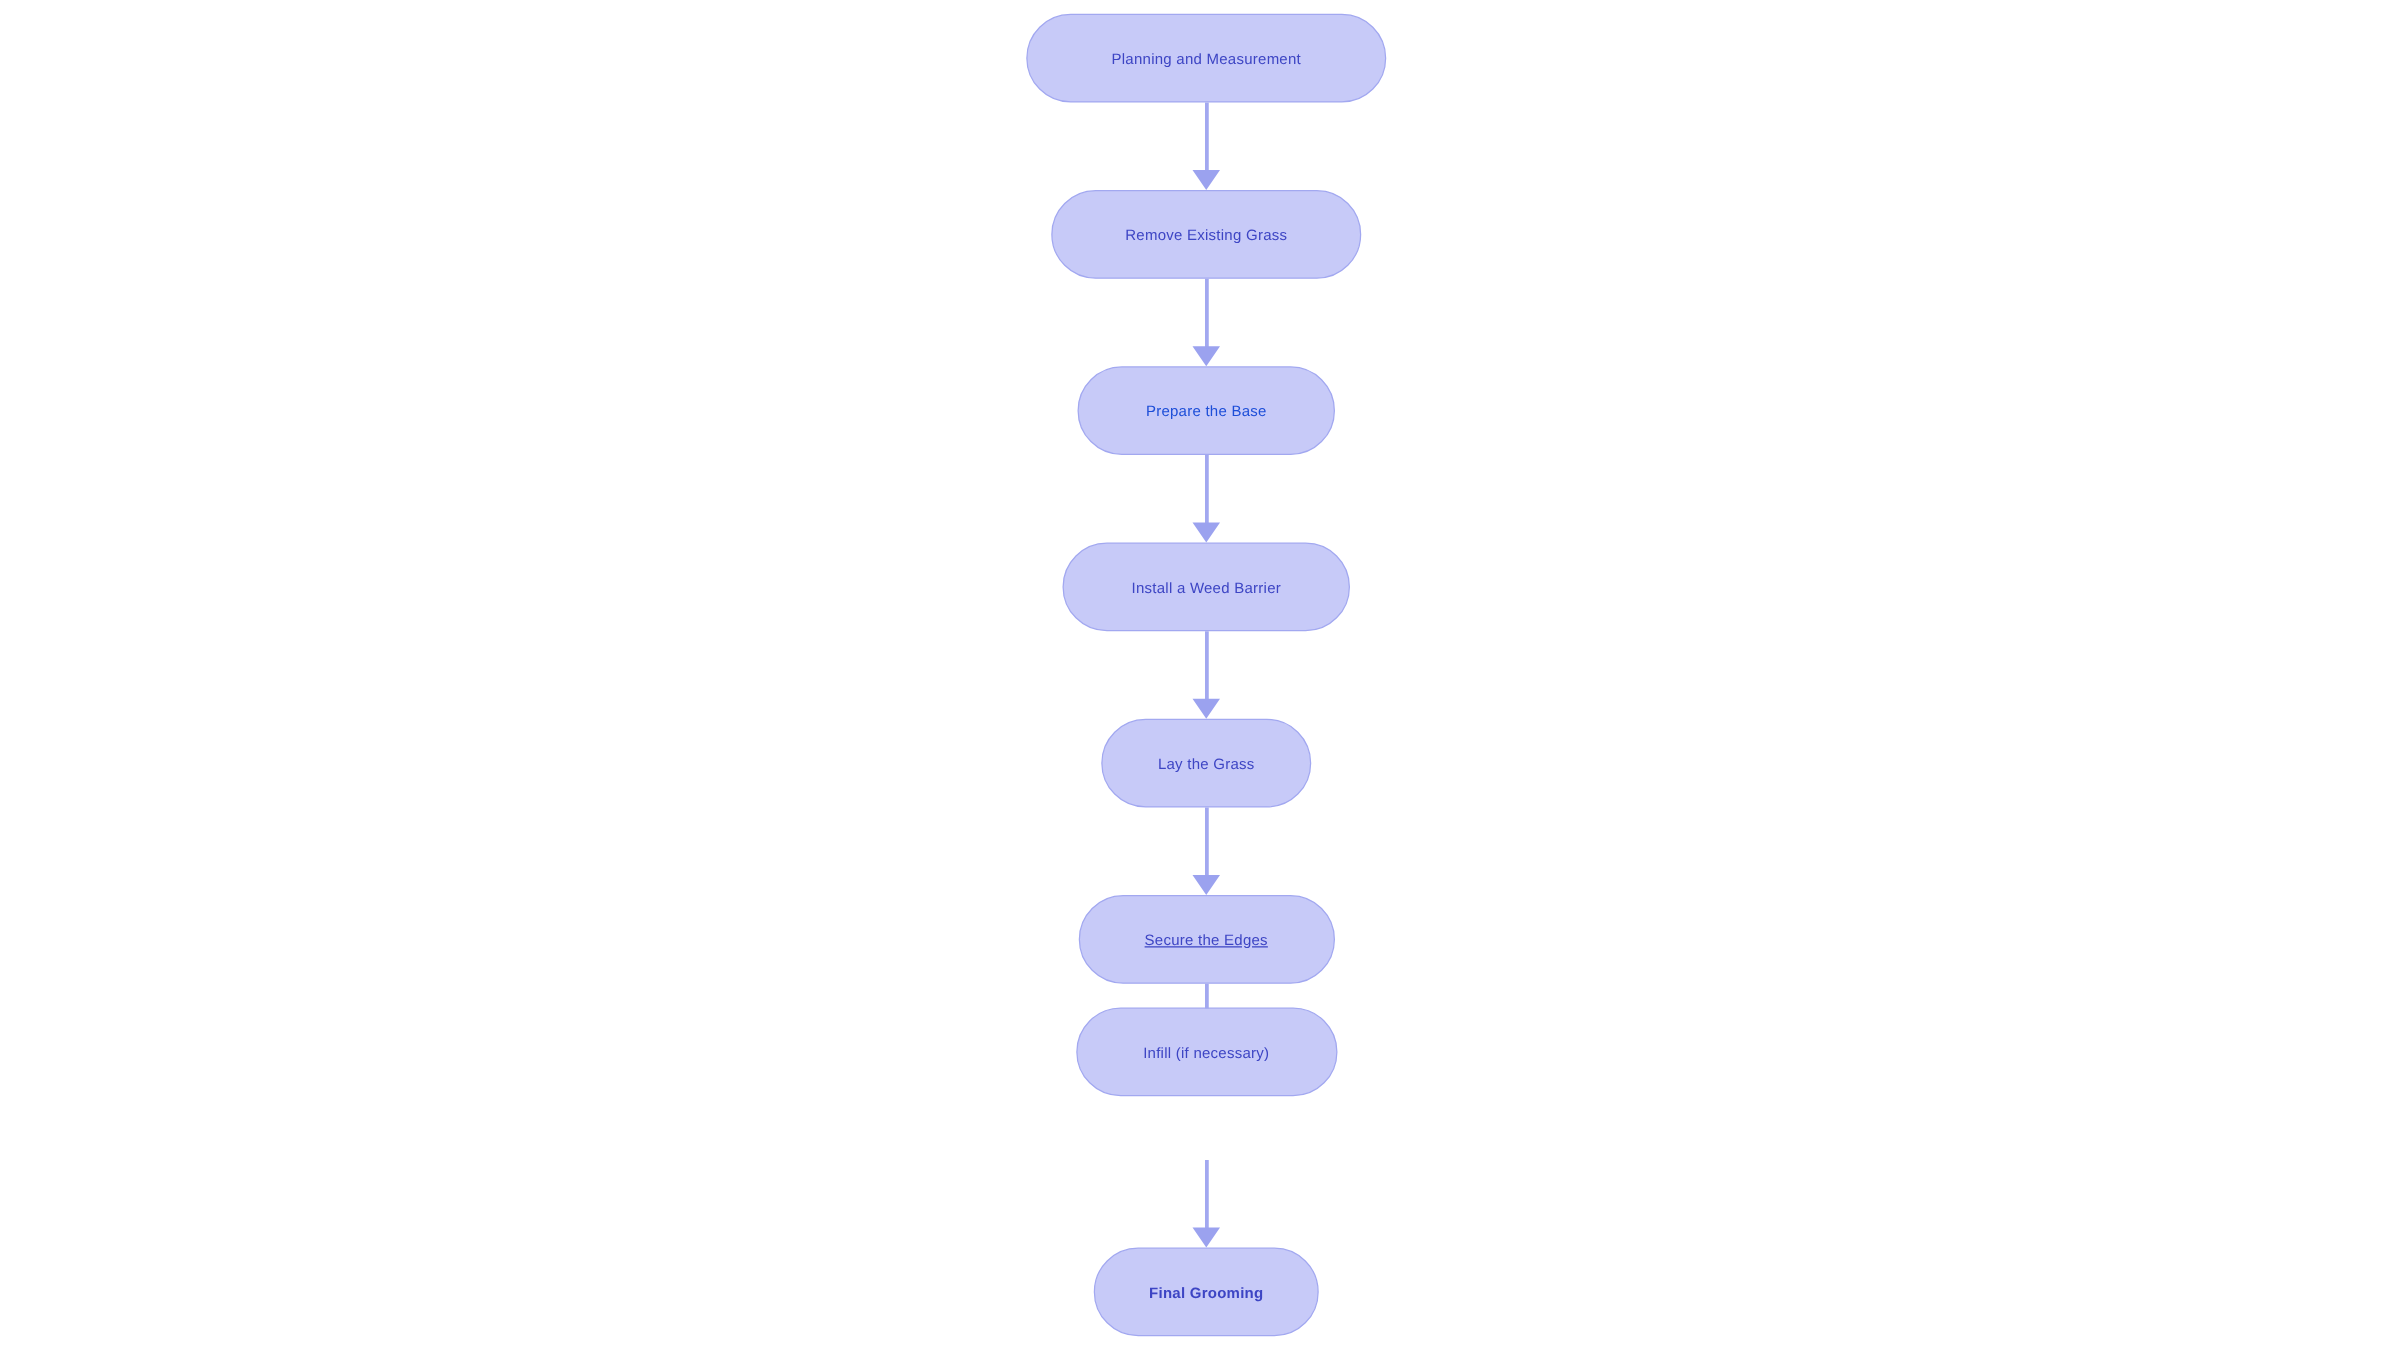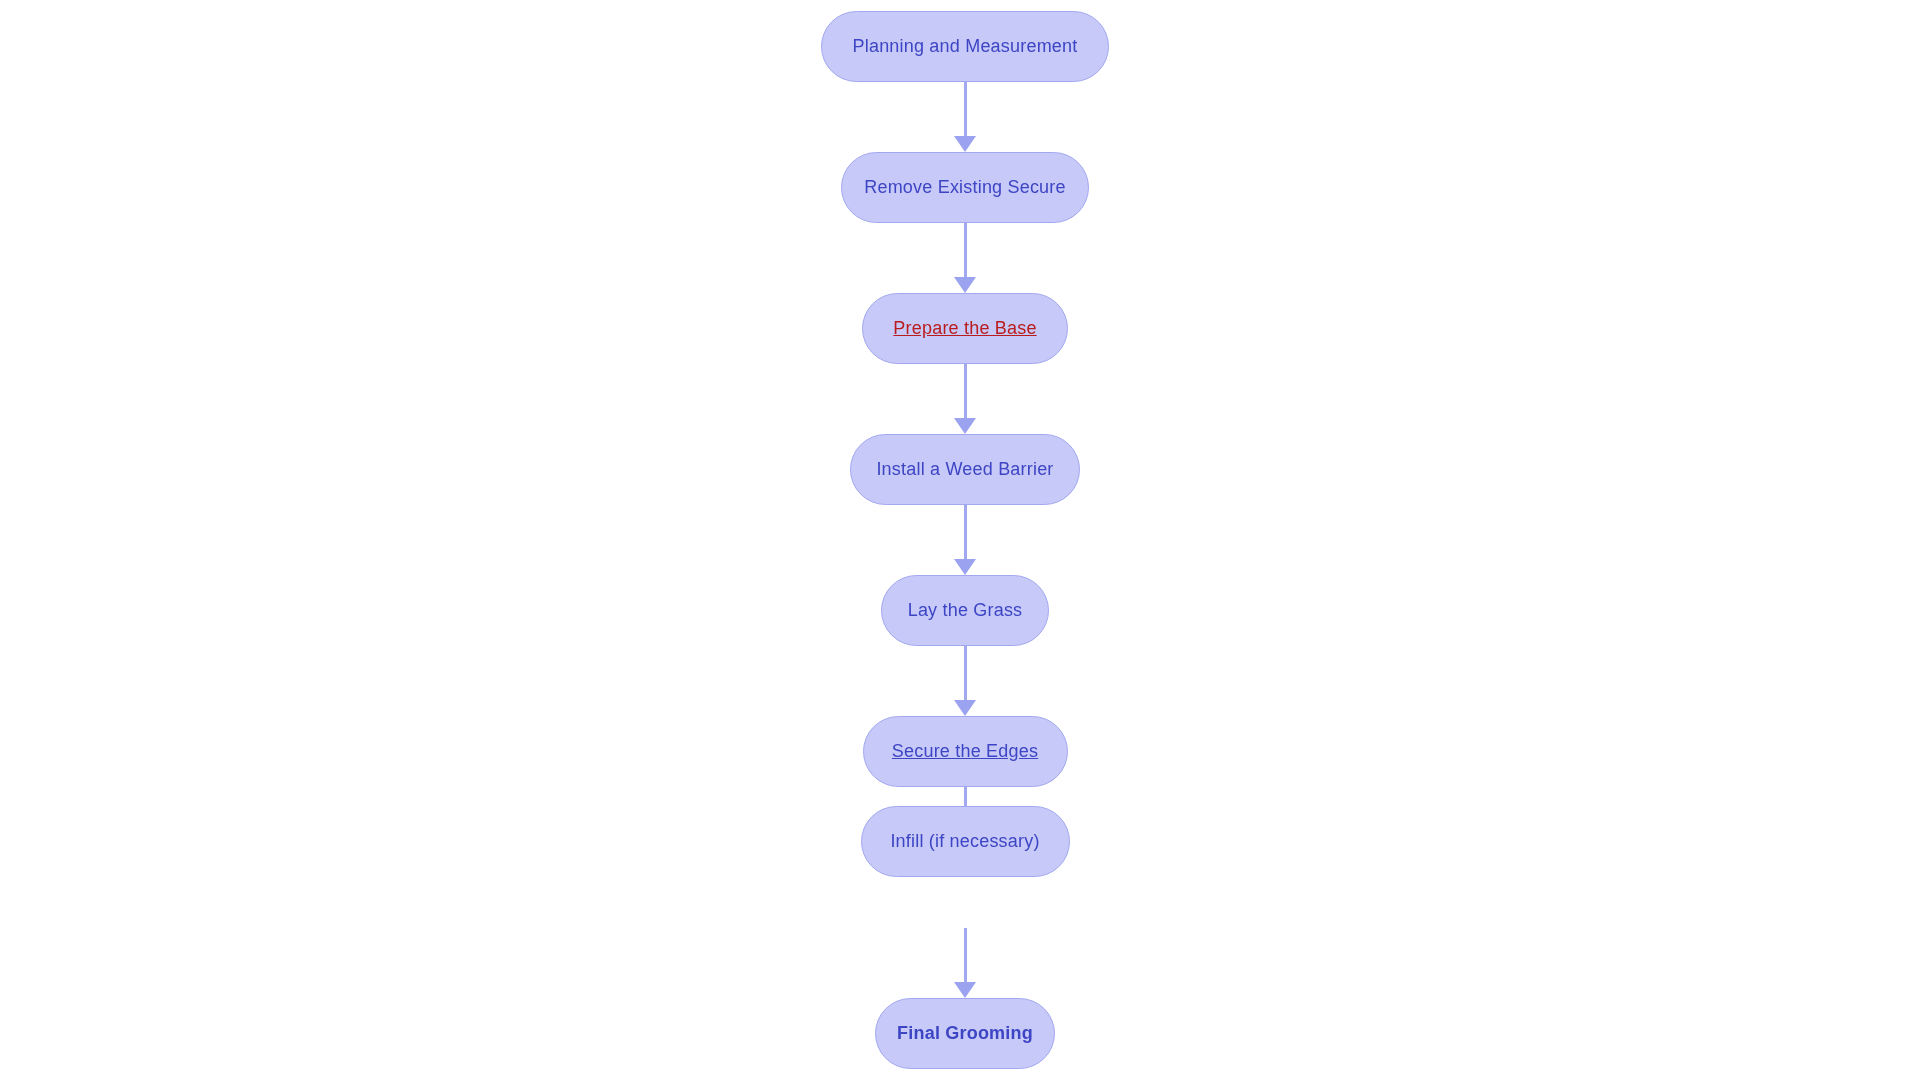--- a/index.html
+++ b/index.html
@@ -20,21 +20,21 @@
     box-sizing: border-box;
     height: 71px;
     border-radius: 35.5px;
     border: 1.5px solid #a2a8f0;
     background: #c7caf8;
     display: flex;
     align-items: center;
     justify-content: center;
   }
   .flow-node .label {
-    font-size: 18px;
+    font-size: 12px;
     font-weight: 500;
     letter-spacing: 0.2px;
     color: #3d45c4;
     white-space: nowrap;
   }
   .connector-line {
     position: absolute;
     width: 3px;
     background: #a2a8f0;
   }
@@ -50,26 +50,26 @@
 </head>
 <body>
 
 <div class="canvas">
     <div class="flow-node" style="top: 11px; width: 288px; left: 821px; background: rgb(199, 202, 248); border-color: rgb(162, 168, 240);">
       <span class="label" style="color: rgb(61, 69, 196);">Planning and Measurement</span>
     </div>
     <div class="connector-line" style="left: 963.5px; top: 82px; height: 55px; background: rgb(162, 168, 240);"></div>
     <div class="arrowhead" style="left: 954px; top: 136px; border-top-color: rgb(155, 162, 239);"></div>
     <div class="flow-node" style="top: 152px; width: 248px; left: 841px; background: rgb(199, 202, 248); border-color: rgb(162, 168, 240);">
-      <span class="label" style="color: rgb(61, 69, 196);">Remove Existing Secure</span>
+      <span class="label" style="color: rgb(61, 69, 196);">Remove Existing Grass</span>
     </div>
     <div class="connector-line" style="left: 963.5px; top: 223px; height: 55px; background: rgb(162, 168, 240);"></div>
     <div class="arrowhead" style="left: 954px; top: 277px; border-top-color: rgb(155, 162, 239);"></div>
     <div class="flow-node" style="top: 293px; width: 206px; left: 862px; background: rgb(199, 202, 248); border-color: rgb(162, 168, 240);">
-      <span class="label" style="color: #b91c1c; text-decoration: underline;">Prepare the Base</span>
+      <span class="label" style="color: #1d4ed8;">Prepare the Base</span>
     </div>
     <div class="connector-line" style="left: 963.5px; top: 364px; height: 55px; background: rgb(162, 168, 240);"></div>
     <div class="arrowhead" style="left: 954px; top: 418px; border-top-color: rgb(155, 162, 239);"></div>
     <div class="flow-node" style="top: 434px; width: 230px; left: 850px; background: rgb(199, 202, 248); border-color: rgb(162, 168, 240);">
       <span class="label" style="color: rgb(61, 69, 196);">Install a Weed Barrier</span>
     </div>
     <div class="connector-line" style="left: 963.5px; top: 505px; height: 55px; background: rgb(162, 168, 240);"></div>
     <div class="arrowhead" style="left: 954px; top: 559px; border-top-color: rgb(155, 162, 239);"></div>
     <div class="flow-node" style="top: 575px; width: 168px; left: 881px; background: rgb(199, 202, 248); border-color: rgb(162, 168, 240);">
       <span class="label" style="color: rgb(61, 69, 196);">Lay the Grass</span>

